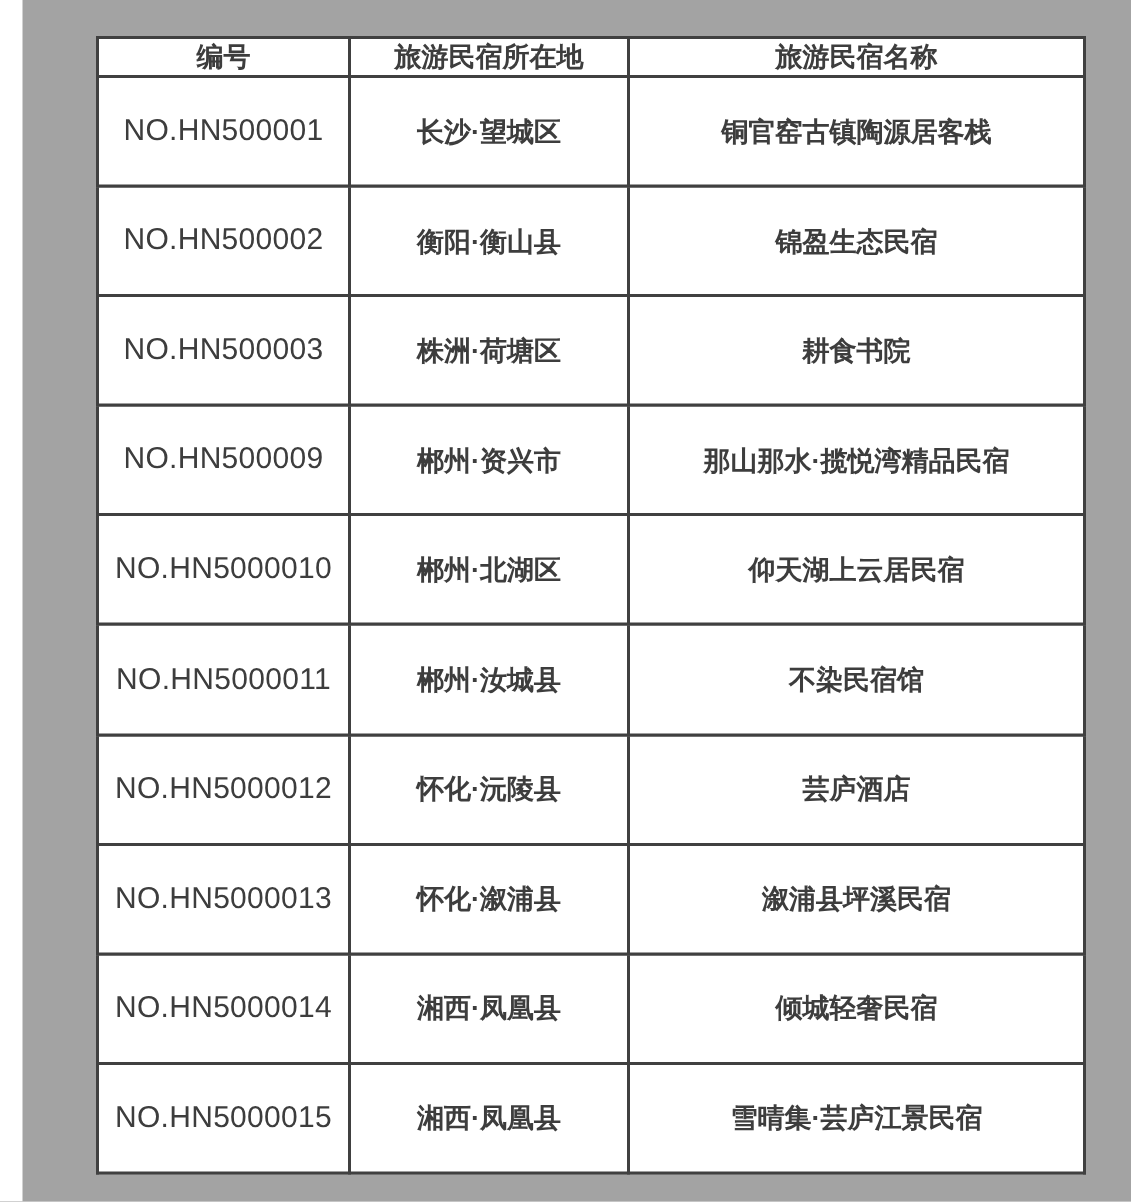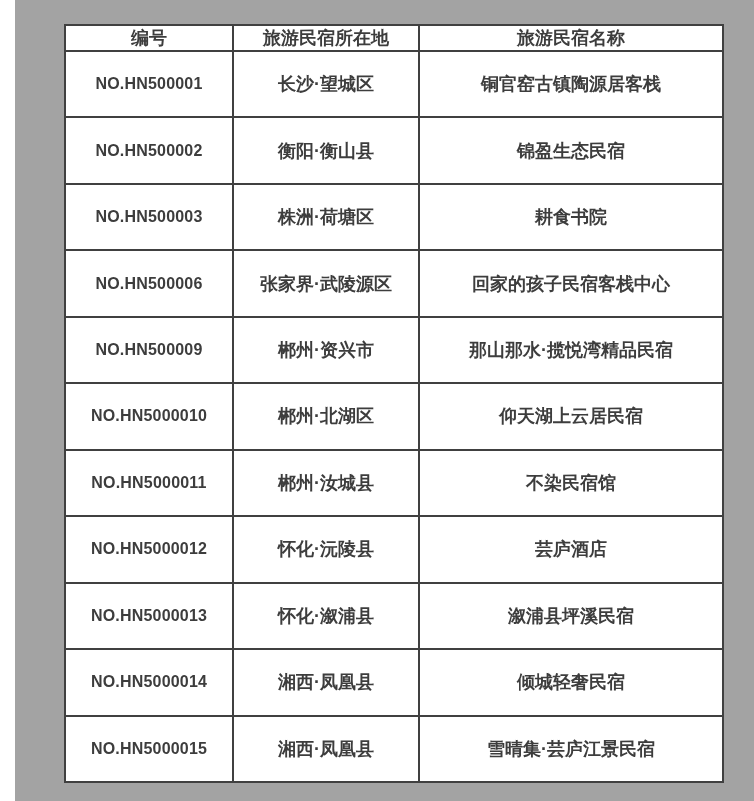--- a/index.html
+++ b/index.html
@@ -41,22 +41,22 @@
     color: #3d3d3d;
     background: #ffffff;
     overflow: hidden;
     white-space: nowrap;
   }
   .homestay-table th {
     font-size: 18px;
     font-weight: 700;
   }
   .homestay-table td.cell-id {
-    font-size: 16px;
-    font-weight: 700;
+    font-size: 20px;
+    font-weight: 400;
     letter-spacing: 0.2px;
   }
   .homestay-table td.cell-location,
   .homestay-table td.cell-name {
     font-size: 18px;
     font-weight: 600;
   }
 </style>
 </head>
 <body>
@@ -85,25 +85,20 @@
           <td class="cell-id">NO.HN500002</td>
           <td class="cell-location">衡阳·衡山县</td>
           <td class="cell-name">锦盈生态民宿</td>
         </tr>
         <tr>
           <td class="cell-id">NO.HN500003</td>
           <td class="cell-location">株洲·荷塘区</td>
           <td class="cell-name">耕食书院</td>
         </tr>
         <tr>
-          <td class="cell-id">NO.HN500006</td>
-          <td class="cell-location">张家界·武陵源区</td>
-          <td class="cell-name">回家的孩子民宿客栈中心</td>
-        </tr>
-        <tr>
           <td class="cell-id">NO.HN500009</td>
           <td class="cell-location">郴州·资兴市</td>
           <td class="cell-name">那山那水·揽悦湾精品民宿</td>
         </tr>
         <tr>
           <td class="cell-id">NO.HN5000010</td>
           <td class="cell-location">郴州·北湖区</td>
           <td class="cell-name">仰天湖上云居民宿</td>
         </tr>
         <tr>

